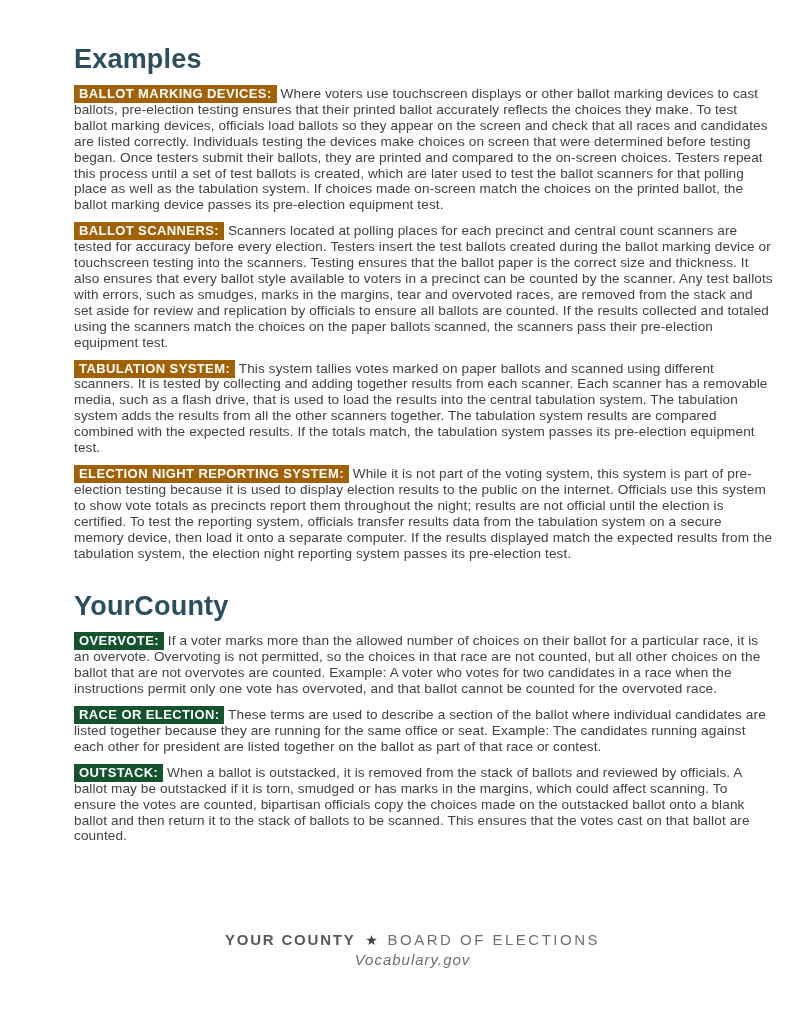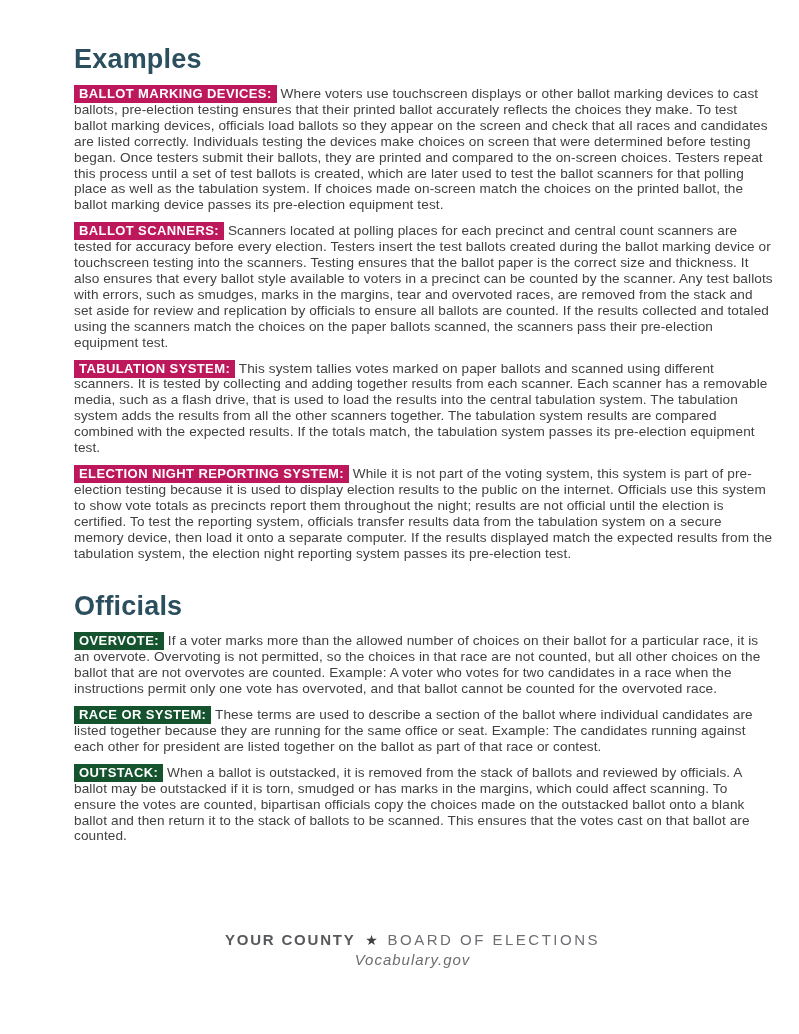--- a/index.html
+++ b/index.html
@@ -38,21 +38,21 @@
     letter-spacing: 0.1px;
   }
   .term {
     color: #ffffff;
     font-weight: bold;
     font-size: 13px;
     letter-spacing: 0.4px;
     padding: 1px 5px 2px 5px;
     white-space: nowrap;
   }
-  .term-orange { background: #be185d; }
+  .term-orange { background: #a16207; }
   .term-teal   { background: #14532d; }
   .footer {
     position: absolute;
     top: 925px;
     left: 0;
     width: 100%;
     text-align: center;
   }
   .footer-org {
     font-size: 15px;
@@ -91,25 +91,25 @@
       <p class="entry"><span class="term term-orange">BALLOT MARKING DEVICES:</span> <span>Where voters use touchscreen displays or other ballot marking devices to cast ballots, pre-election testing ensures that their printed ballot accurately reflects the choices they make. To test ballot marking devices, officials load ballots so they appear on the screen and check that all races and candidates are listed correctly. Individuals testing the devices make choices on screen that were determined before testing began. Once testers submit their ballots, they are printed and compared to the on-screen choices. Testers repeat this process until a set of test ballots is created, which are later used to test the ballot scanners for that polling place as well as the tabulation system. If choices made on-screen match the choices on the printed ballot, the ballot marking device passes its pre-election equipment test.</span></p>
 
       <p class="entry"><span class="term term-orange">BALLOT SCANNERS:</span> <span>Scanners located at polling places for each precinct and central count scanners are tested for accuracy before every election. Testers insert the test ballots created during the ballot marking device or touchscreen testing into the scanners. Testing ensures that the ballot paper is the correct size and thickness. It also ensures that every ballot style available to voters in a precinct can be counted by the scanner. Any test ballots with errors, such as smudges, marks in the margins, tear and overvoted races, are removed from the stack and set aside for review and replication by officials to ensure all ballots are counted. If the results collected and totaled using the scanners match the choices on the paper ballots scanned, the scanners pass their pre-election equipment test.</span></p>
 
       <p class="entry"><span class="term term-orange">TABULATION SYSTEM:</span> <span>This system tallies votes marked on paper ballots and scanned using different scanners. It is tested by collecting and adding together results from each scanner. Each scanner has a removable media, such as a flash drive, that is used to load the results into the central tabulation system. The tabulation system adds the results from all the other scanners together. The tabulation system results are compared combined with the expected results. If the totals match, the tabulation system passes its pre-election equipment test.</span></p>
 
       <p class="entry"><span class="term term-orange">ELECTION NIGHT REPORTING SYSTEM:</span> <span>While it is not part of the voting system, this system is part of pre-election testing because it is used to display election results to the public on the internet. Officials use this system to show vote totals as precincts report them throughout the night; results are not official until the election is certified. To test the reporting system, officials transfer results data from the tabulation system on a secure memory device, then load it onto a separate computer. If the results displayed match the expected results from the tabulation system, the election night reporting system passes its pre-election test.</span></p>
     </div>
 
     <div class="section">
-      <h1 class="section-heading">Officials</h1>
+      <h1 class="section-heading">YourCounty</h1>
 
       <p class="entry"><span class="term term-teal">OVERVOTE:</span> <span>If a voter marks more than the allowed number of choices on their ballot for a particular race, it is an overvote. Overvoting is not permitted, so the choices in that race are not counted, but all other choices on the ballot that are not overvotes are counted. Example: A voter who votes for two candidates in a race when the instructions permit only one vote has overvoted, and that ballot cannot be counted for the overvoted race.</span></p>
 
-      <p class="entry"><span class="term term-teal">RACE OR SYSTEM:</span> <span>These terms are used to describe a section of the ballot where individual candidates are listed together because they are running for the same office or seat. Example: The candidates running against each other for president are listed together on the ballot as part of that race or contest.</span></p>
+      <p class="entry"><span class="term term-teal">RACE OR ELECTION:</span> <span>These terms are used to describe a section of the ballot where individual candidates are listed together because they are running for the same office or seat. Example: The candidates running against each other for president are listed together on the ballot as part of that race or contest.</span></p>
 
       <p class="entry"><span class="term term-teal">OUTSTACK:</span> <span>When a ballot is outstacked, it is removed from the stack of ballots and reviewed by officials. A ballot may be outstacked if it is torn, smudged or has marks in the margins, which could affect scanning. To ensure the votes are counted, bipartisan officials copy the choices made on the outstacked ballot onto a blank ballot and then return it to the stack of ballots to be scanned. This ensures that the votes cast on that ballot are counted.</span></p>
     </div>
 
   </div>
 
   <div class="footer">
     <div class="footer-org"><span class="org-bold">YOUR COUNTY</span> <span class="star-glyph">★</span> <span>BOARD OF ELECTIONS</span></div>
     <div class="footer-site">Vocabulary.gov</div>
   </div>

